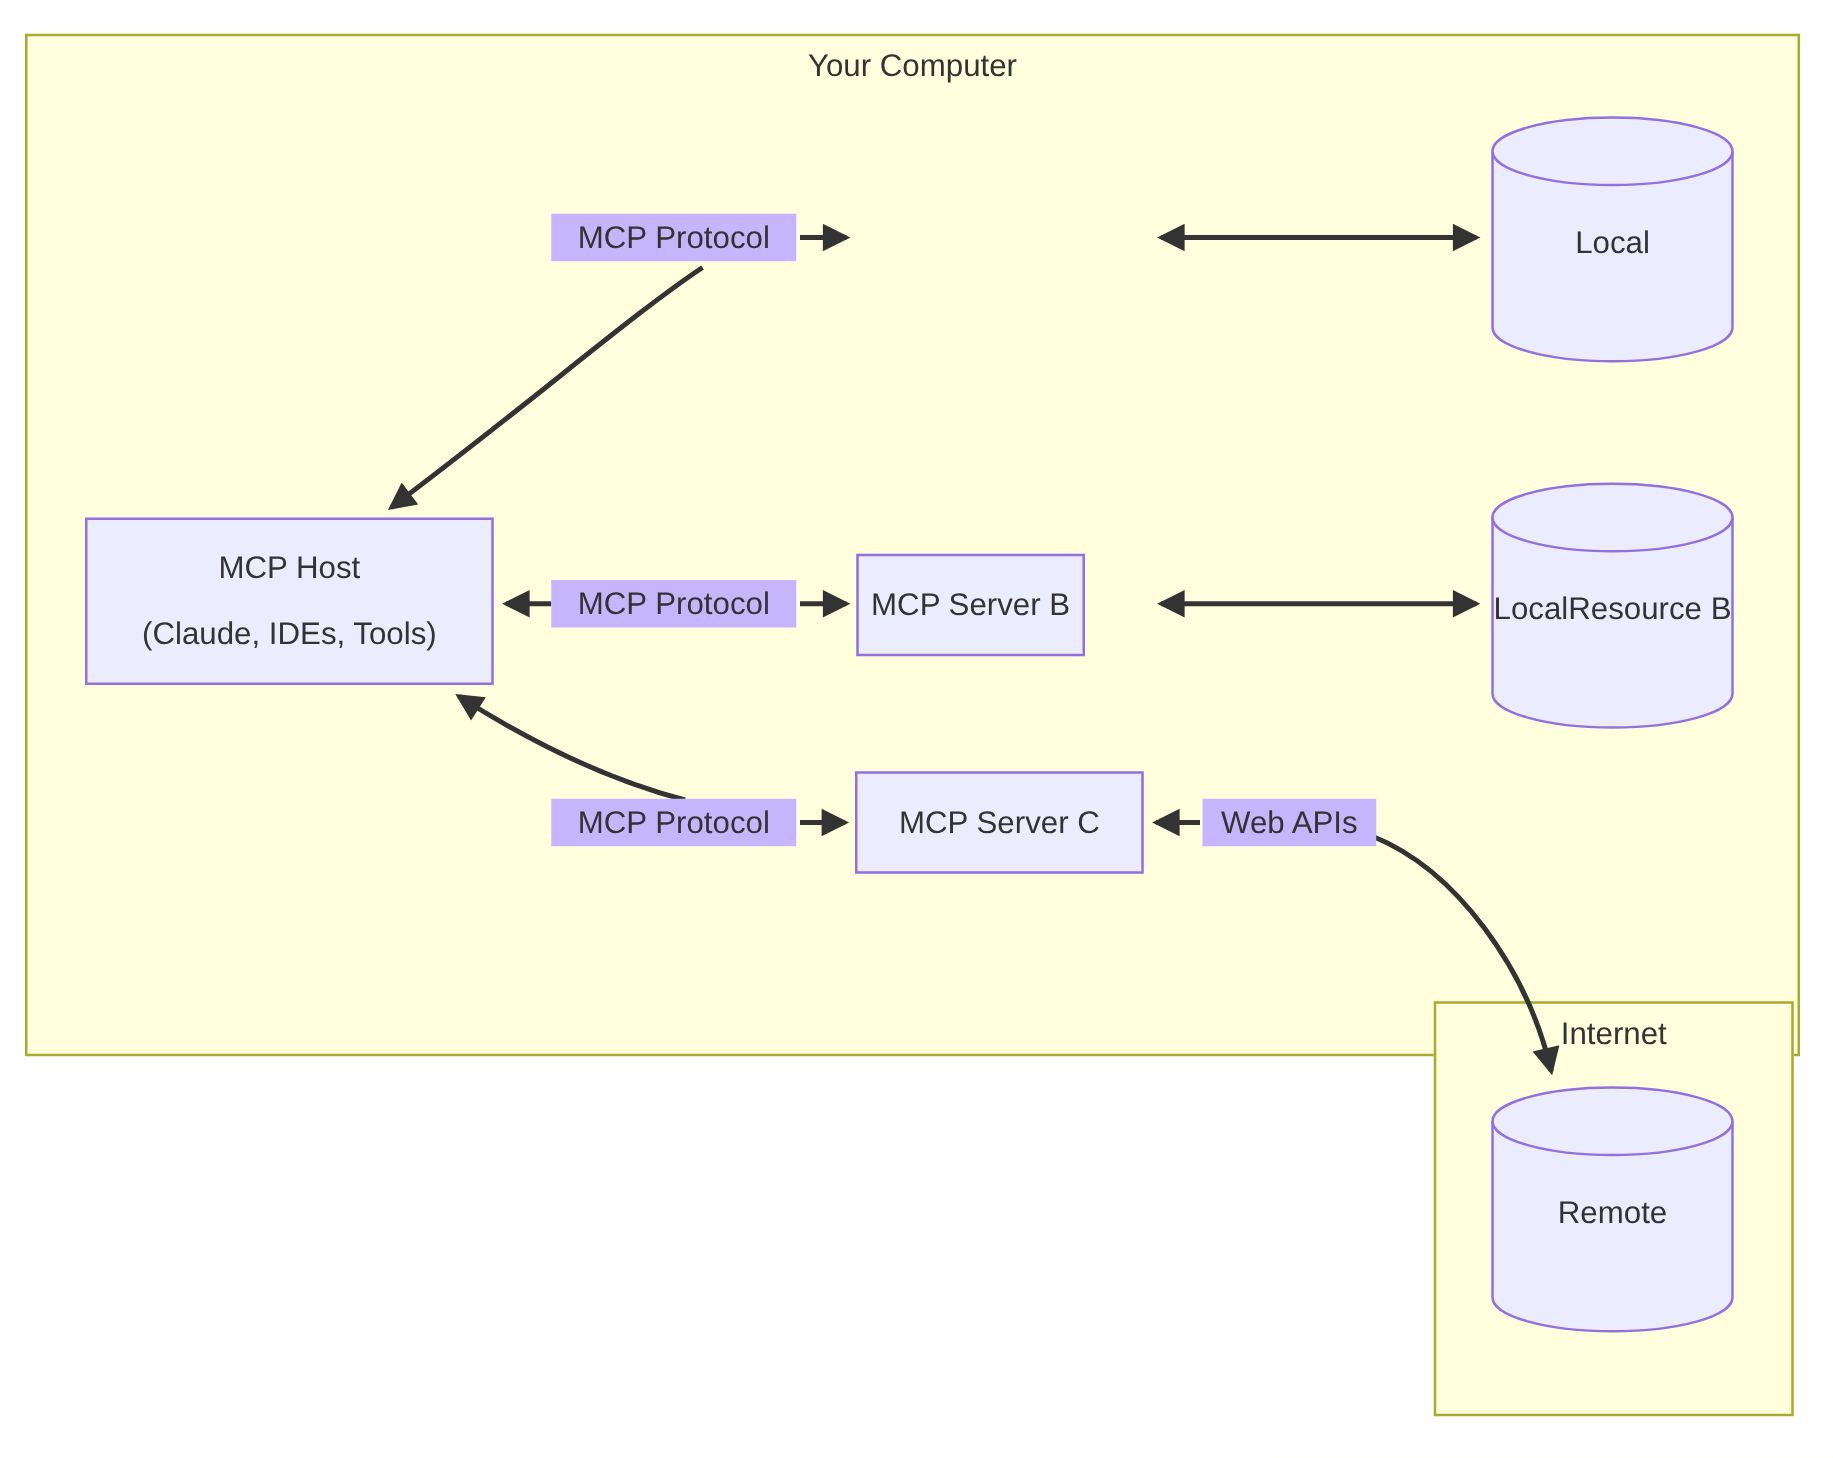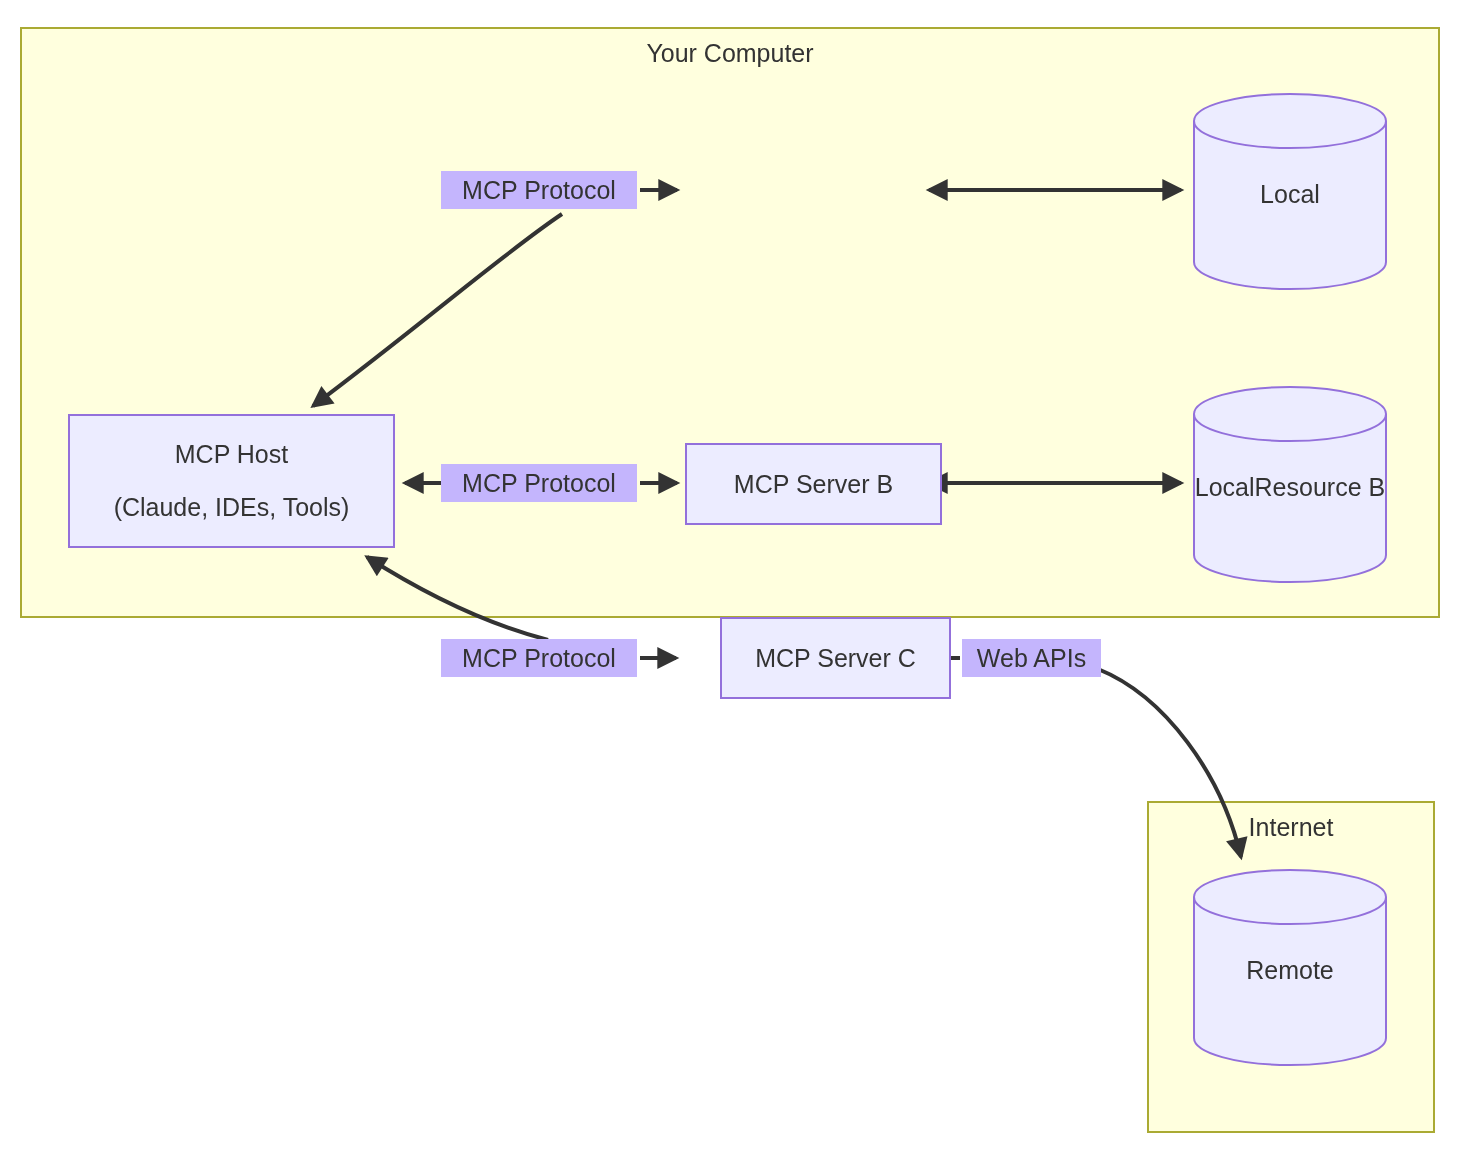--- a/index.html
+++ b/index.html
@@ -35,21 +35,21 @@
     display:flex; align-items:center; justify-content:center;
     font-size:25px; box-sizing:border-box;
   }
   #edges { position:absolute; left:0; top:0; pointer-events:none; }
 </style>
 </head>
 <body>
 
 <div id="canvas">
 
-  <div class="group" style="left:20px; top:27px; width:1420px; height:591px;padding-left:20px;">
+  <div class="group" style="left:20px; top:27px; width:1420px; height:818px;padding-left:20px;">
     <div class="group-title">Your Computer</div>
   </div>
 
   <div class="group" style="left:1147px; top:801px; width:288px; height:332px;">
     <div class="group-title">Internet</div>
   </div>
 
   <svg id="edges" width="1466" height="1166" viewBox="0 0 1466 1166">
     <defs>
       <marker id="arrow" viewBox="0 0 10 10" refX="8.5" refY="5" markerWidth="6.5" markerHeight="5.5" orient="auto-start-reverse">
@@ -79,25 +79,25 @@
       <path d="M 1098 669 C 1165 696 1222 775 1241 857" marker-end="url(#arrow)"></path>
     </g>
   </svg>
 
   <div class="node" style="left:68px; top:414px; width:327px; height:134px;">
     <span>MCP Host</span>
     <span>(Claude, IDEs, Tools)</span>
   </div>
 
 
-  <div class="node" style="left:685px; top:443px; width:257px; height:82px;">
+  <div class="node" style="left:685px; top:443px; width:183px; height:82px;">
     <span>MCP Server B</span>
   </div>
 
-  <div class="node" style="left:684px; top:617px; width:231px; height:82px;margin-left:36px;">
+  <div class="node" style="left:684px; top:617px; width:231px; height:82px;">
     <span>MCP Server C</span>
   </div>
 
   <div class="cylinder" style="left:1192px; top:92px; width:196px; height:199px;">
     <svg width="196" height="199" viewBox="0 0 196 199">
       <path d="M 2 29 L 2 170 A 96 27 0 0 0 194 170 L 194 29" fill="#ececff" stroke="#9370db" stroke-width="2"></path>
       <ellipse cx="98" cy="29" rx="96" ry="27" fill="#ececff" stroke="#9370db" stroke-width="2"></ellipse>
     </svg>
     <div class="cyl-text">
       <span>Local</span>

